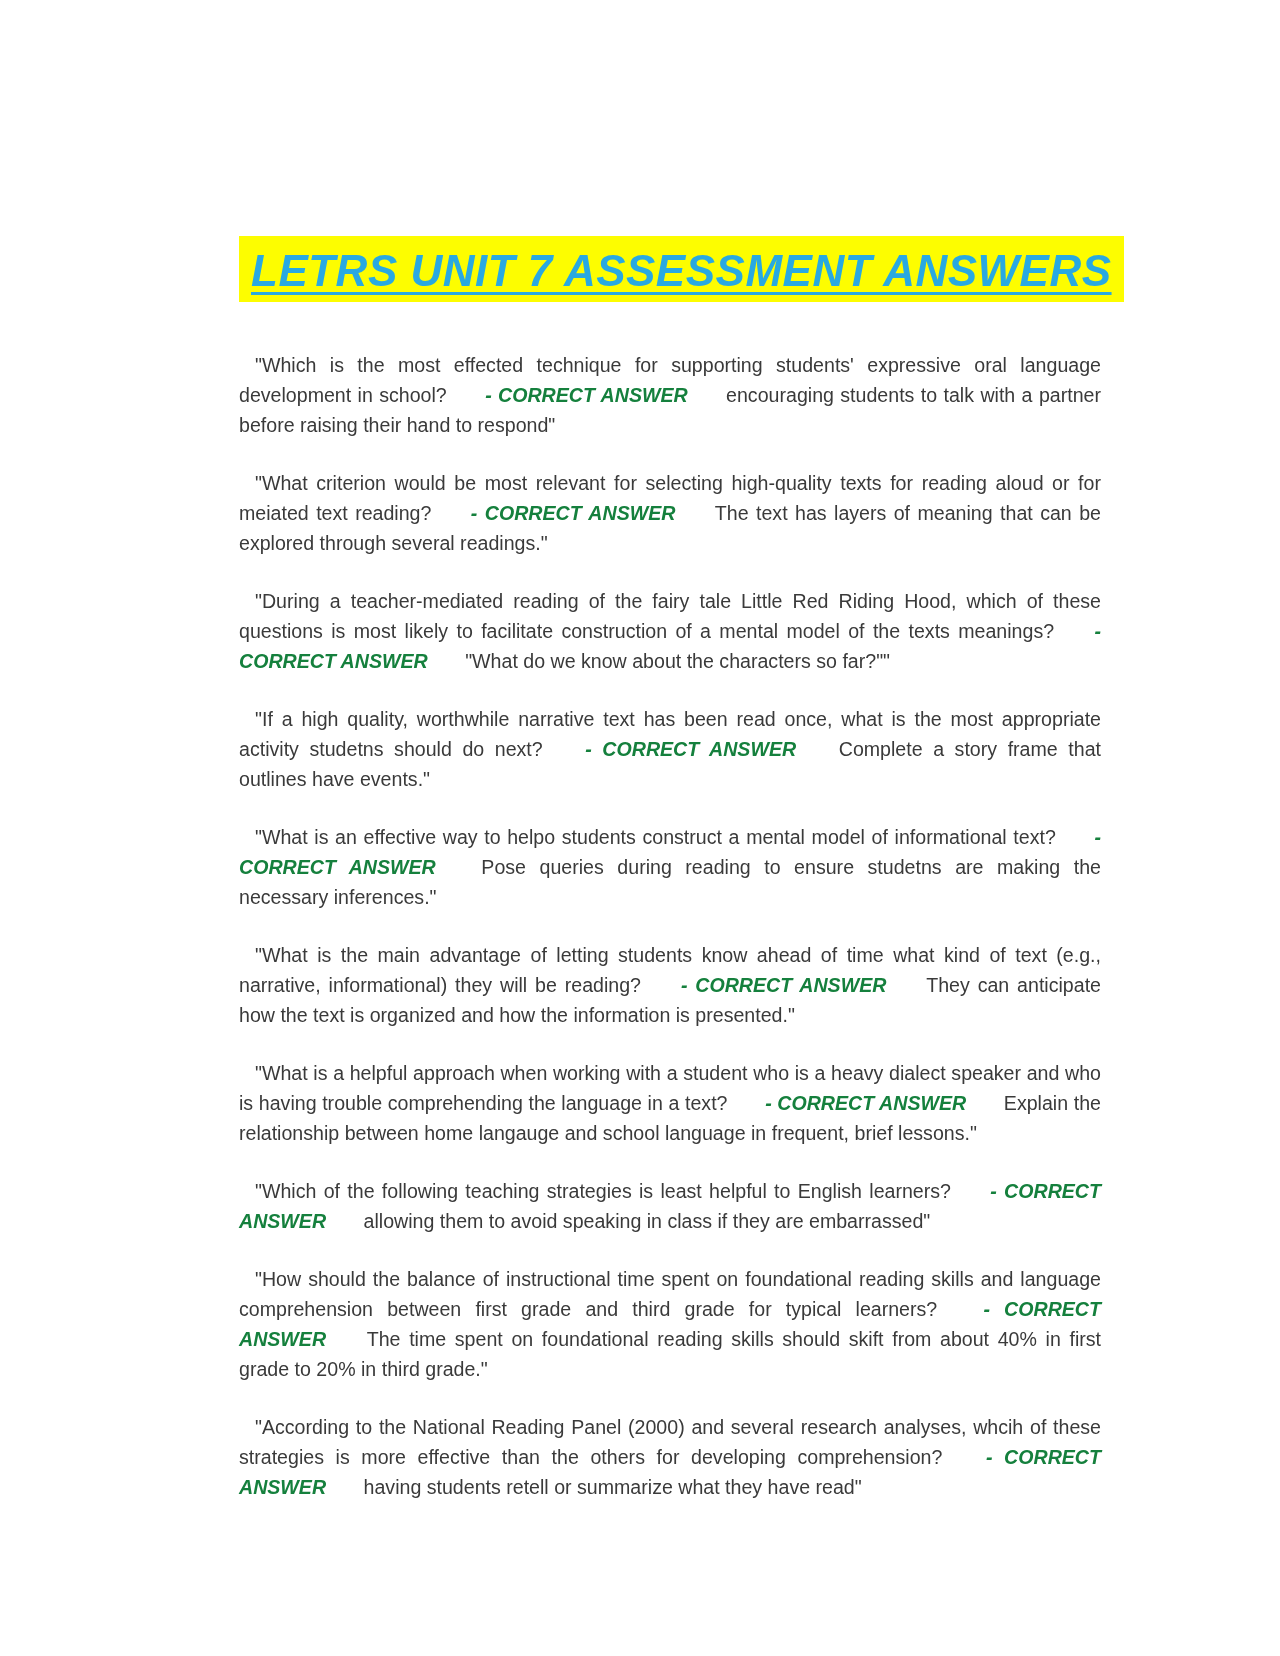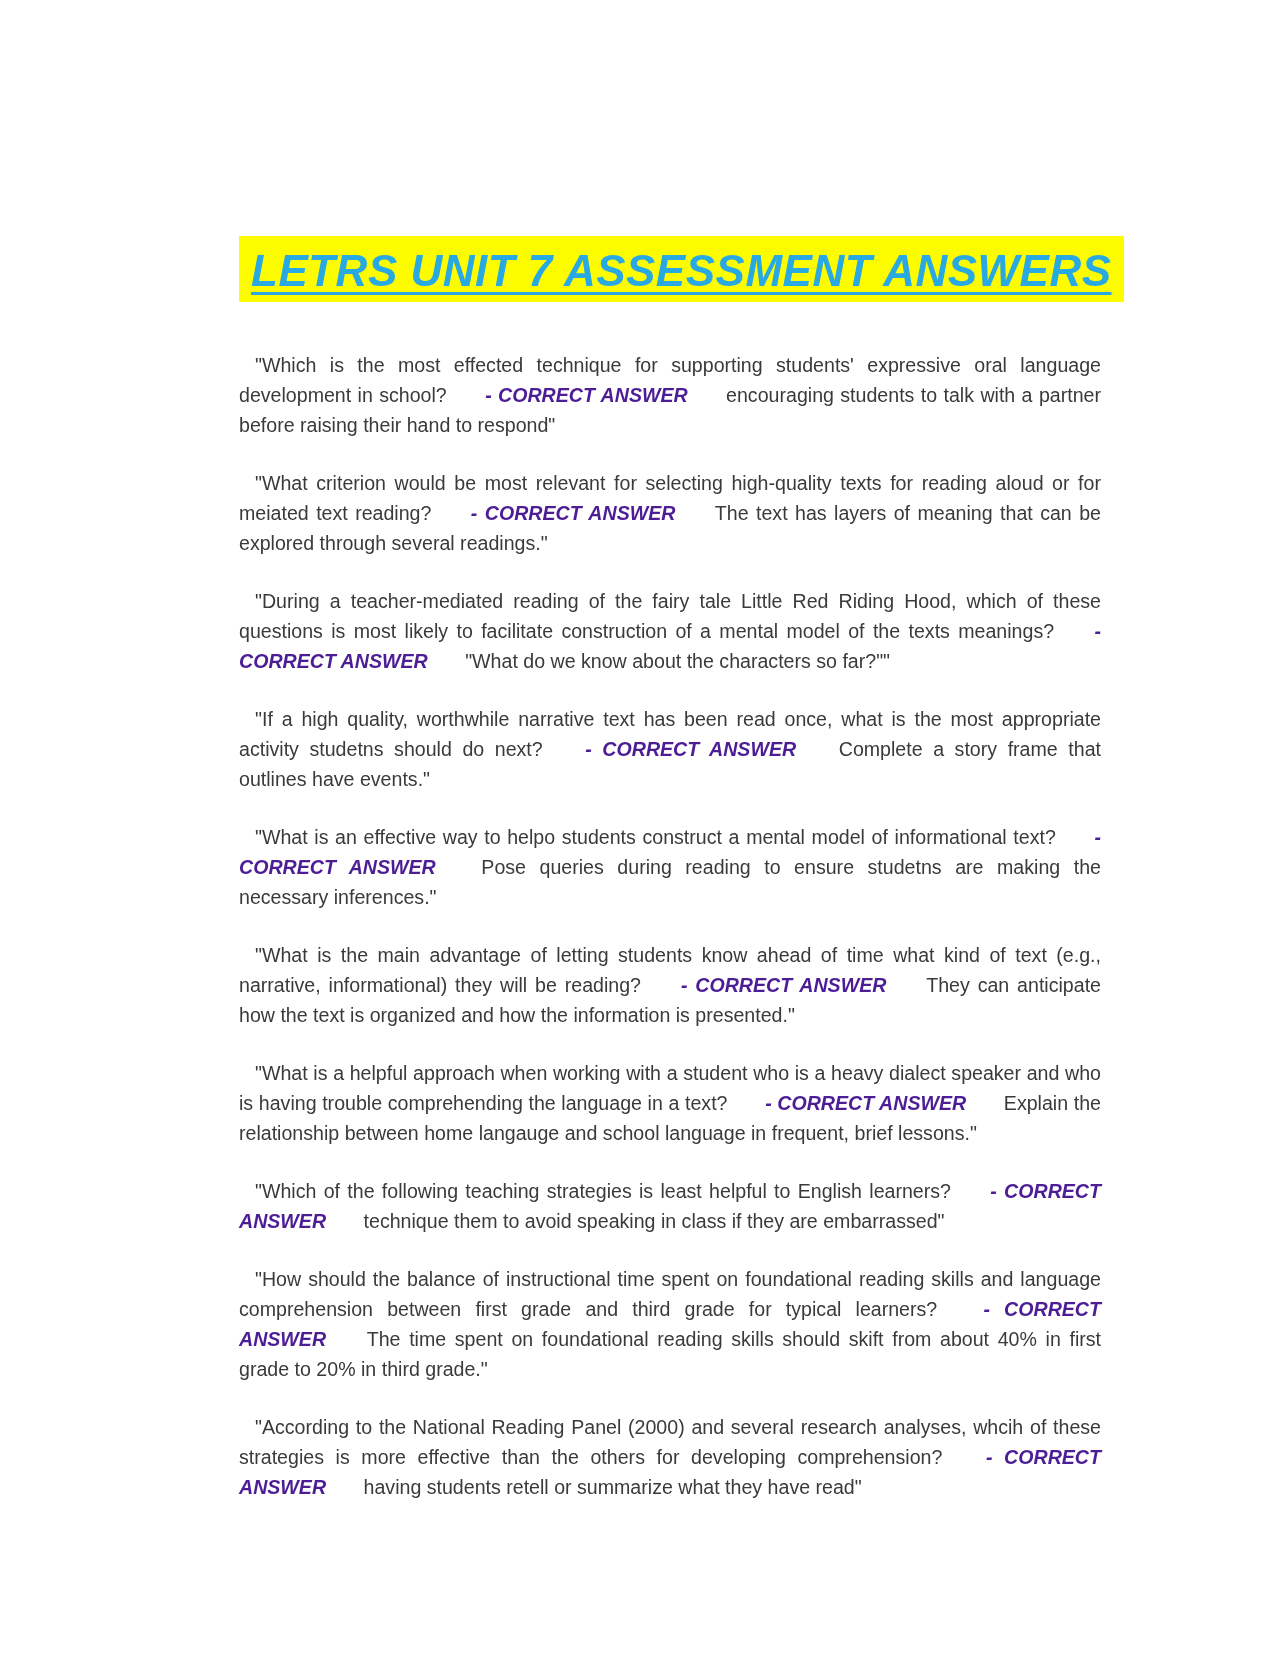--- a/index.html
+++ b/index.html
@@ -43,21 +43,21 @@
   }
   .qa-list { }
   .qa-paragraph {
     font-size: 19.6px;
     line-height: 30px;
     color: #3a3a3a;
     text-align: justify;
     margin-bottom: 28px;
   }
   .qa-paragraph .marker {
-    color: #4c1d95;
+    color: #15803d;
     font-weight: bold;
     font-style: italic;
   }
 </style>
 </head>
 <body>
 
 <div class="page">
   <div class="content">
     <div class="title-wrap">
@@ -71,20 +71,20 @@
   <p class="qa-paragraph"><span class="question">"During a teacher-mediated reading of the fairy tale Little Red Riding Hood, which of these questions is most likely to facilitate construction of a mental model of the texts meanings?</span> <span class="marker">- CORRECT ANSWER</span> <span class="answer">"What do we know about the characters so far?""</span></p>
 
   <p class="qa-paragraph"><span class="question">"If a high quality, worthwhile narrative text has been read once, what is the most appropriate activity studetns should do next?</span> <span class="marker">- CORRECT ANSWER</span> <span class="answer">Complete a story frame that outlines have events."</span></p>
 
   <p class="qa-paragraph"><span class="question">"What is an effective way to helpo students construct a mental model of informational text?</span> <span class="marker">- CORRECT ANSWER</span> <span class="answer">Pose queries during reading to ensure studetns are making the necessary inferences."</span></p>
 
   <p class="qa-paragraph"><span class="question">"What is the main advantage of letting students know ahead of time what kind of text (e.g., narrative, informational) they will be reading?</span> <span class="marker">- CORRECT ANSWER</span> <span class="answer">They can anticipate how the text is organized and how the information is presented."</span></p>
 
   <p class="qa-paragraph"><span class="question">"What is a helpful approach when working with a student who is a heavy dialect speaker and who is having trouble comprehending the language in a text?</span> <span class="marker">- CORRECT ANSWER</span> <span class="answer">Explain the relationship between home langauge and school language in frequent, brief lessons."</span></p>
 
-  <p class="qa-paragraph"><span class="question">"Which of the following teaching strategies is least helpful to English learners?</span> <span class="marker">- CORRECT ANSWER</span> <span class="answer">technique them to avoid speaking in class if they are embarrassed"</span></p>
+  <p class="qa-paragraph"><span class="question">"Which of the following teaching strategies is least helpful to English learners?</span> <span class="marker">- CORRECT ANSWER</span> <span class="answer">allowing them to avoid speaking in class if they are embarrassed"</span></p>
 
   <p class="qa-paragraph"><span class="question">"How should the balance of instructional time spent on foundational reading skills and language comprehension between first grade and third grade for typical learners?</span> <span class="marker">- CORRECT ANSWER</span> <span class="answer">The time spent on foundational reading skills should skift from about 40% in first grade to 20% in third grade."</span></p>
 
   <p class="qa-paragraph"><span class="question">"According to the National Reading Panel (2000) and several research analyses, whcih of these strategies is more effective than the others for developing comprehension?</span> <span class="marker">- CORRECT ANSWER</span> <span class="answer">having students retell or summarize what they have read"</span></p>
 </div>
   </div>
 </div>
 
 </body></html>

